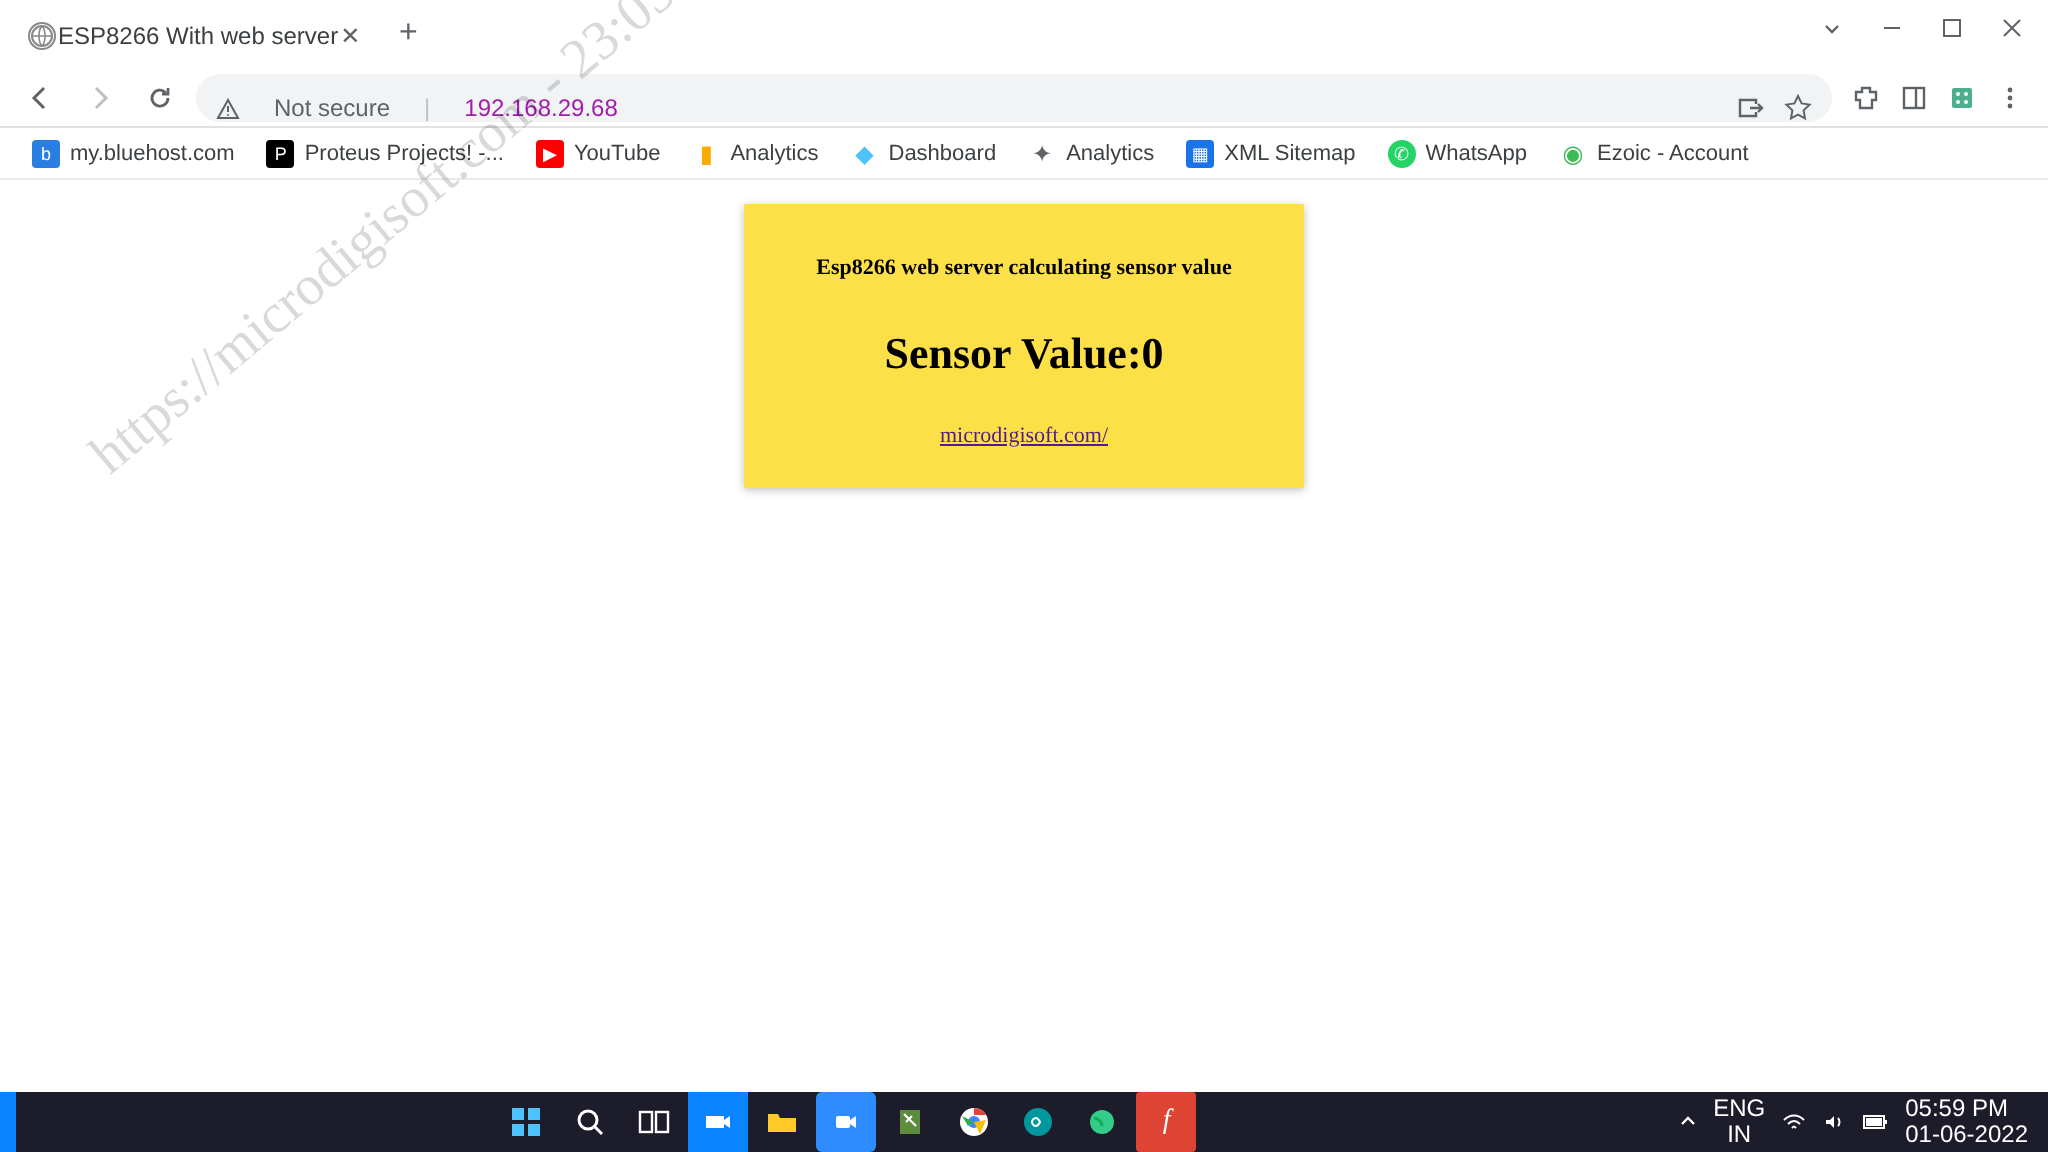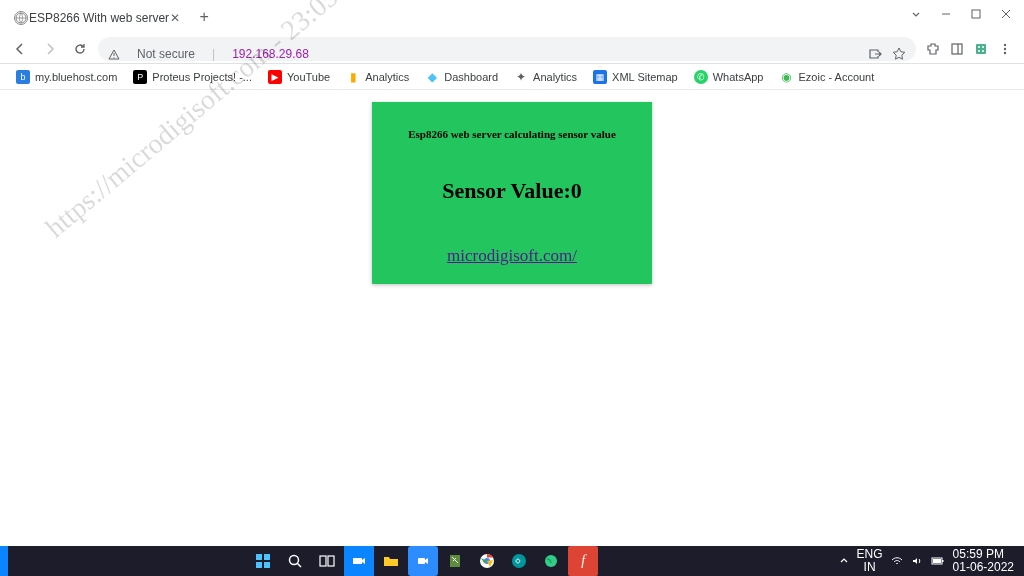--- a/index.html
+++ b/index.html
@@ -158,39 +158,39 @@
     .page-heading {
       text-align: center;
       font-family: "Times New Roman", serif;
       font-size: 13px;
       font-weight: bold;
       padding-top: 3px;
     }
     .card {
       width: 280px;
       margin: 12px auto 0;
-      background: #22c55e;
+      background: #fde047;
       box-shadow: 0 1px 4px rgba(0,0,0,0.25);
       padding: 26px 14px 18px;
       text-align: center;
       font-family: "Times New Roman", serif;
     }
     .card-sub {
       font-size: 11px;
       font-weight: bold;
     }
     .sensor-row {
-      margin-top: 38px;
+      margin-top: 24px;
       font-size: 22px;
       font-weight: bold;
     }
     .card-link {
       display: inline-block;
-      margin-top: 42px;
-      font-size: 17px;
+      margin-top: 22px;
+      font-size: 11px;
       color: #551a8b;
       text-decoration: underline;
     }
     .watermark {
       position: absolute;
       left: 60px;
       top: 110px;
       font-size: 28px;
       color: rgba(0,0,0,0.15);
       font-family: "Times New Roman", serif;

